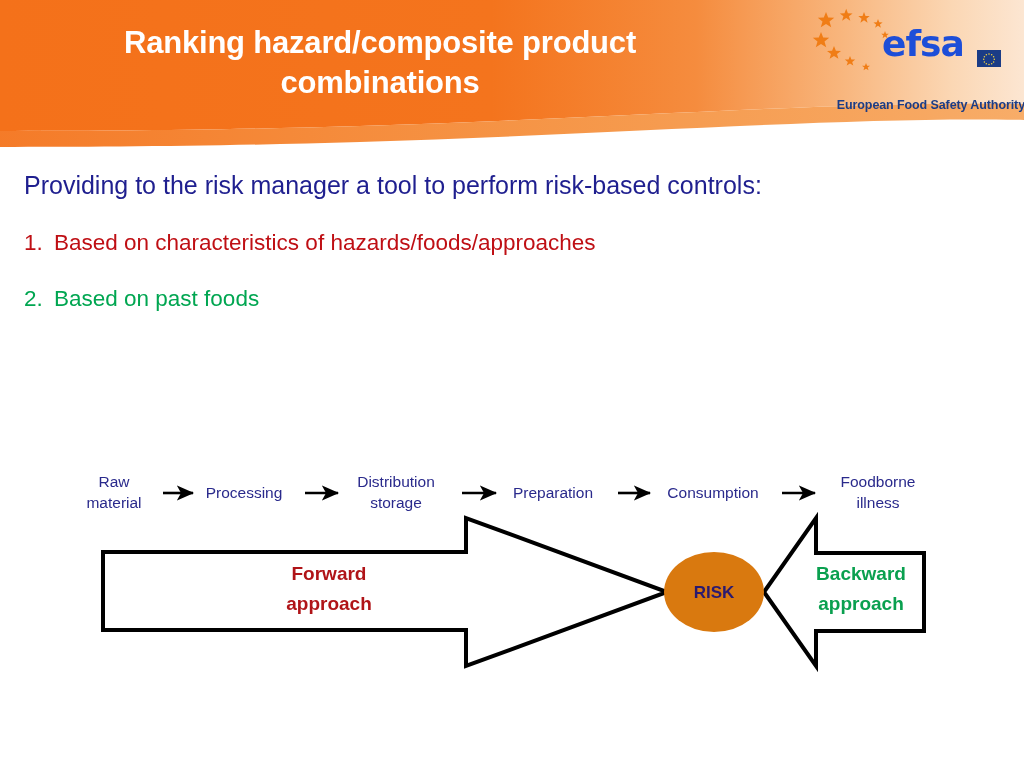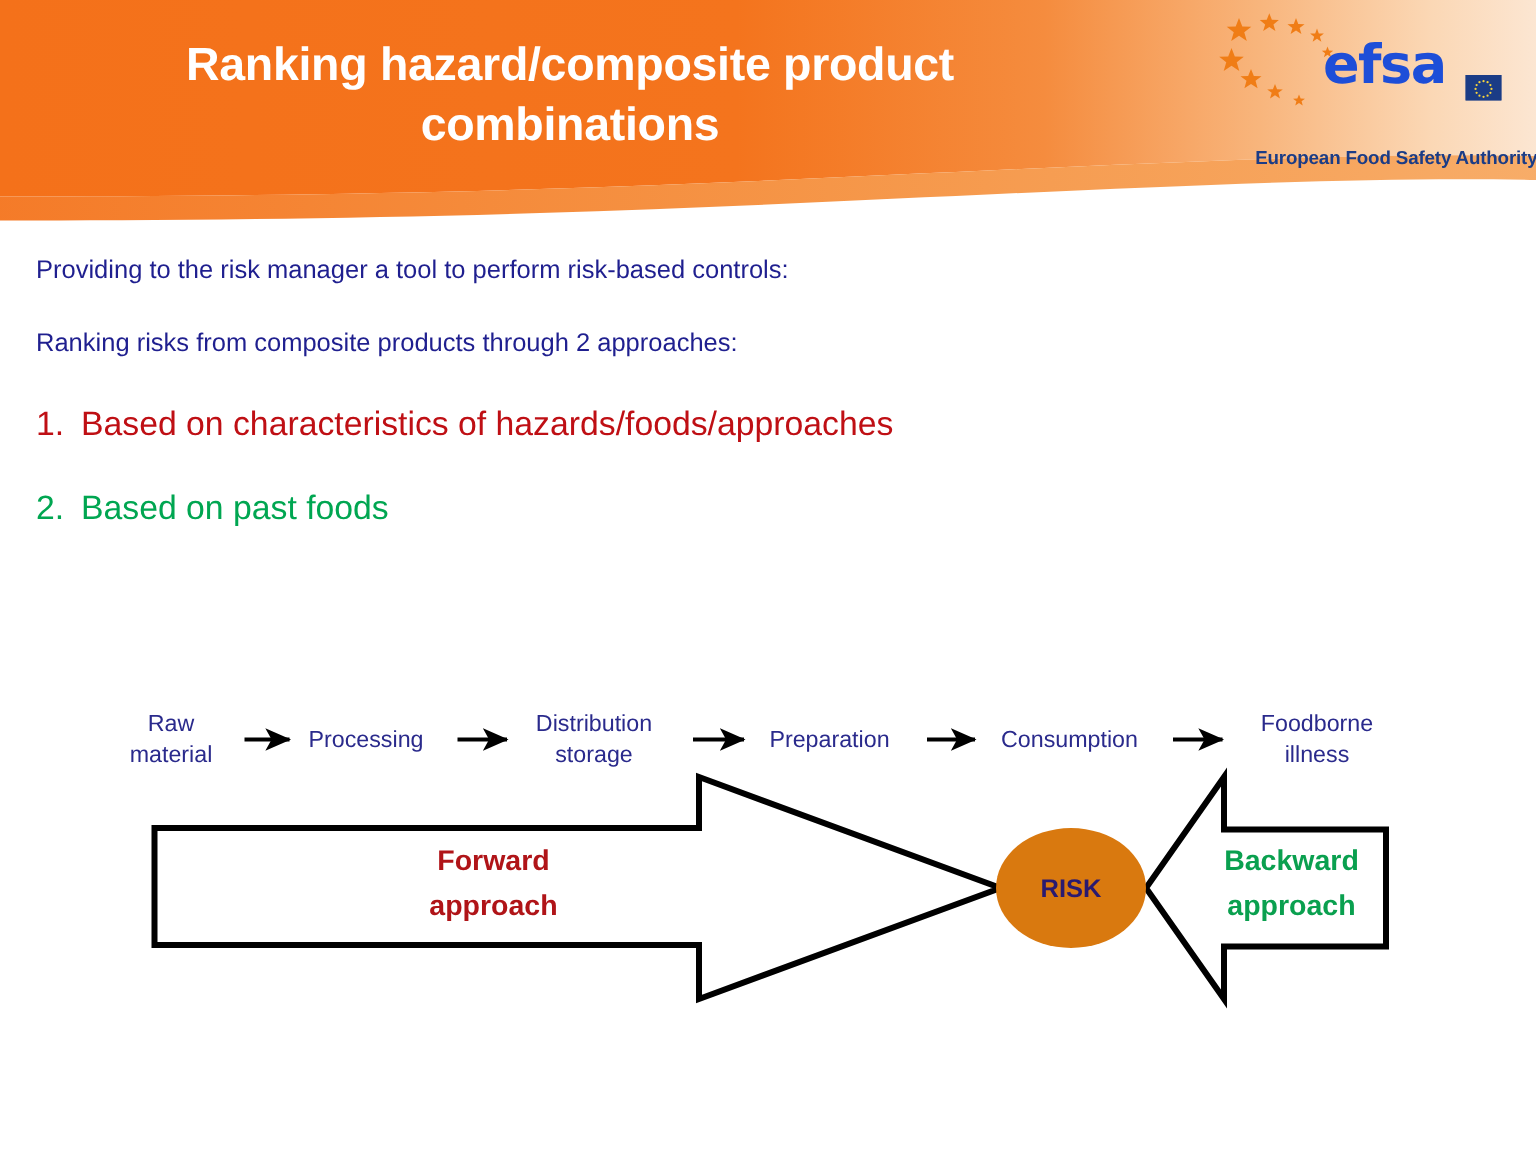--- a/index.html
+++ b/index.html
@@ -87,21 +87,21 @@
   }
 
   
   #body-text {
     position: absolute;
     left: 24px;
     top: 170px;
     width: 940px;
   }
   .para {
-    font-size: 17px;
+    font-size: 25px;
     color: #1f1f8f;
     margin-bottom: 29px;
     line-height: 1.2;
   }
   .numitem {
     font-size: 22.5px;
     margin-bottom: 29px;
     line-height: 1.2;
     display: flex;
   }
@@ -207,21 +207,20 @@
         <circle cx="7.4" cy="6.7" r="0.75"></circle>
         <circle cx="9.3" cy="4.8" r="0.75"></circle>
       </g>
     </svg>
   </div>
   <div class="tagline">European Food Safety Authority</div>
 </div>
 
 <div id="body-text">
   <div class="para">Providing to the risk manager a tool to perform risk-based controls:</div>
-  <div class="para">Ranking risks from composite products through 2 approaches:</div>
   <div class="numitem red">
     <span class="num">1.</span>
     <span>Based on characteristics of hazards/foods/approaches</span>
   </div>
   <div class="numitem green">
     <span class="num">2.</span>
     <span>Based on past foods</span>
   </div>
 </div>
 

